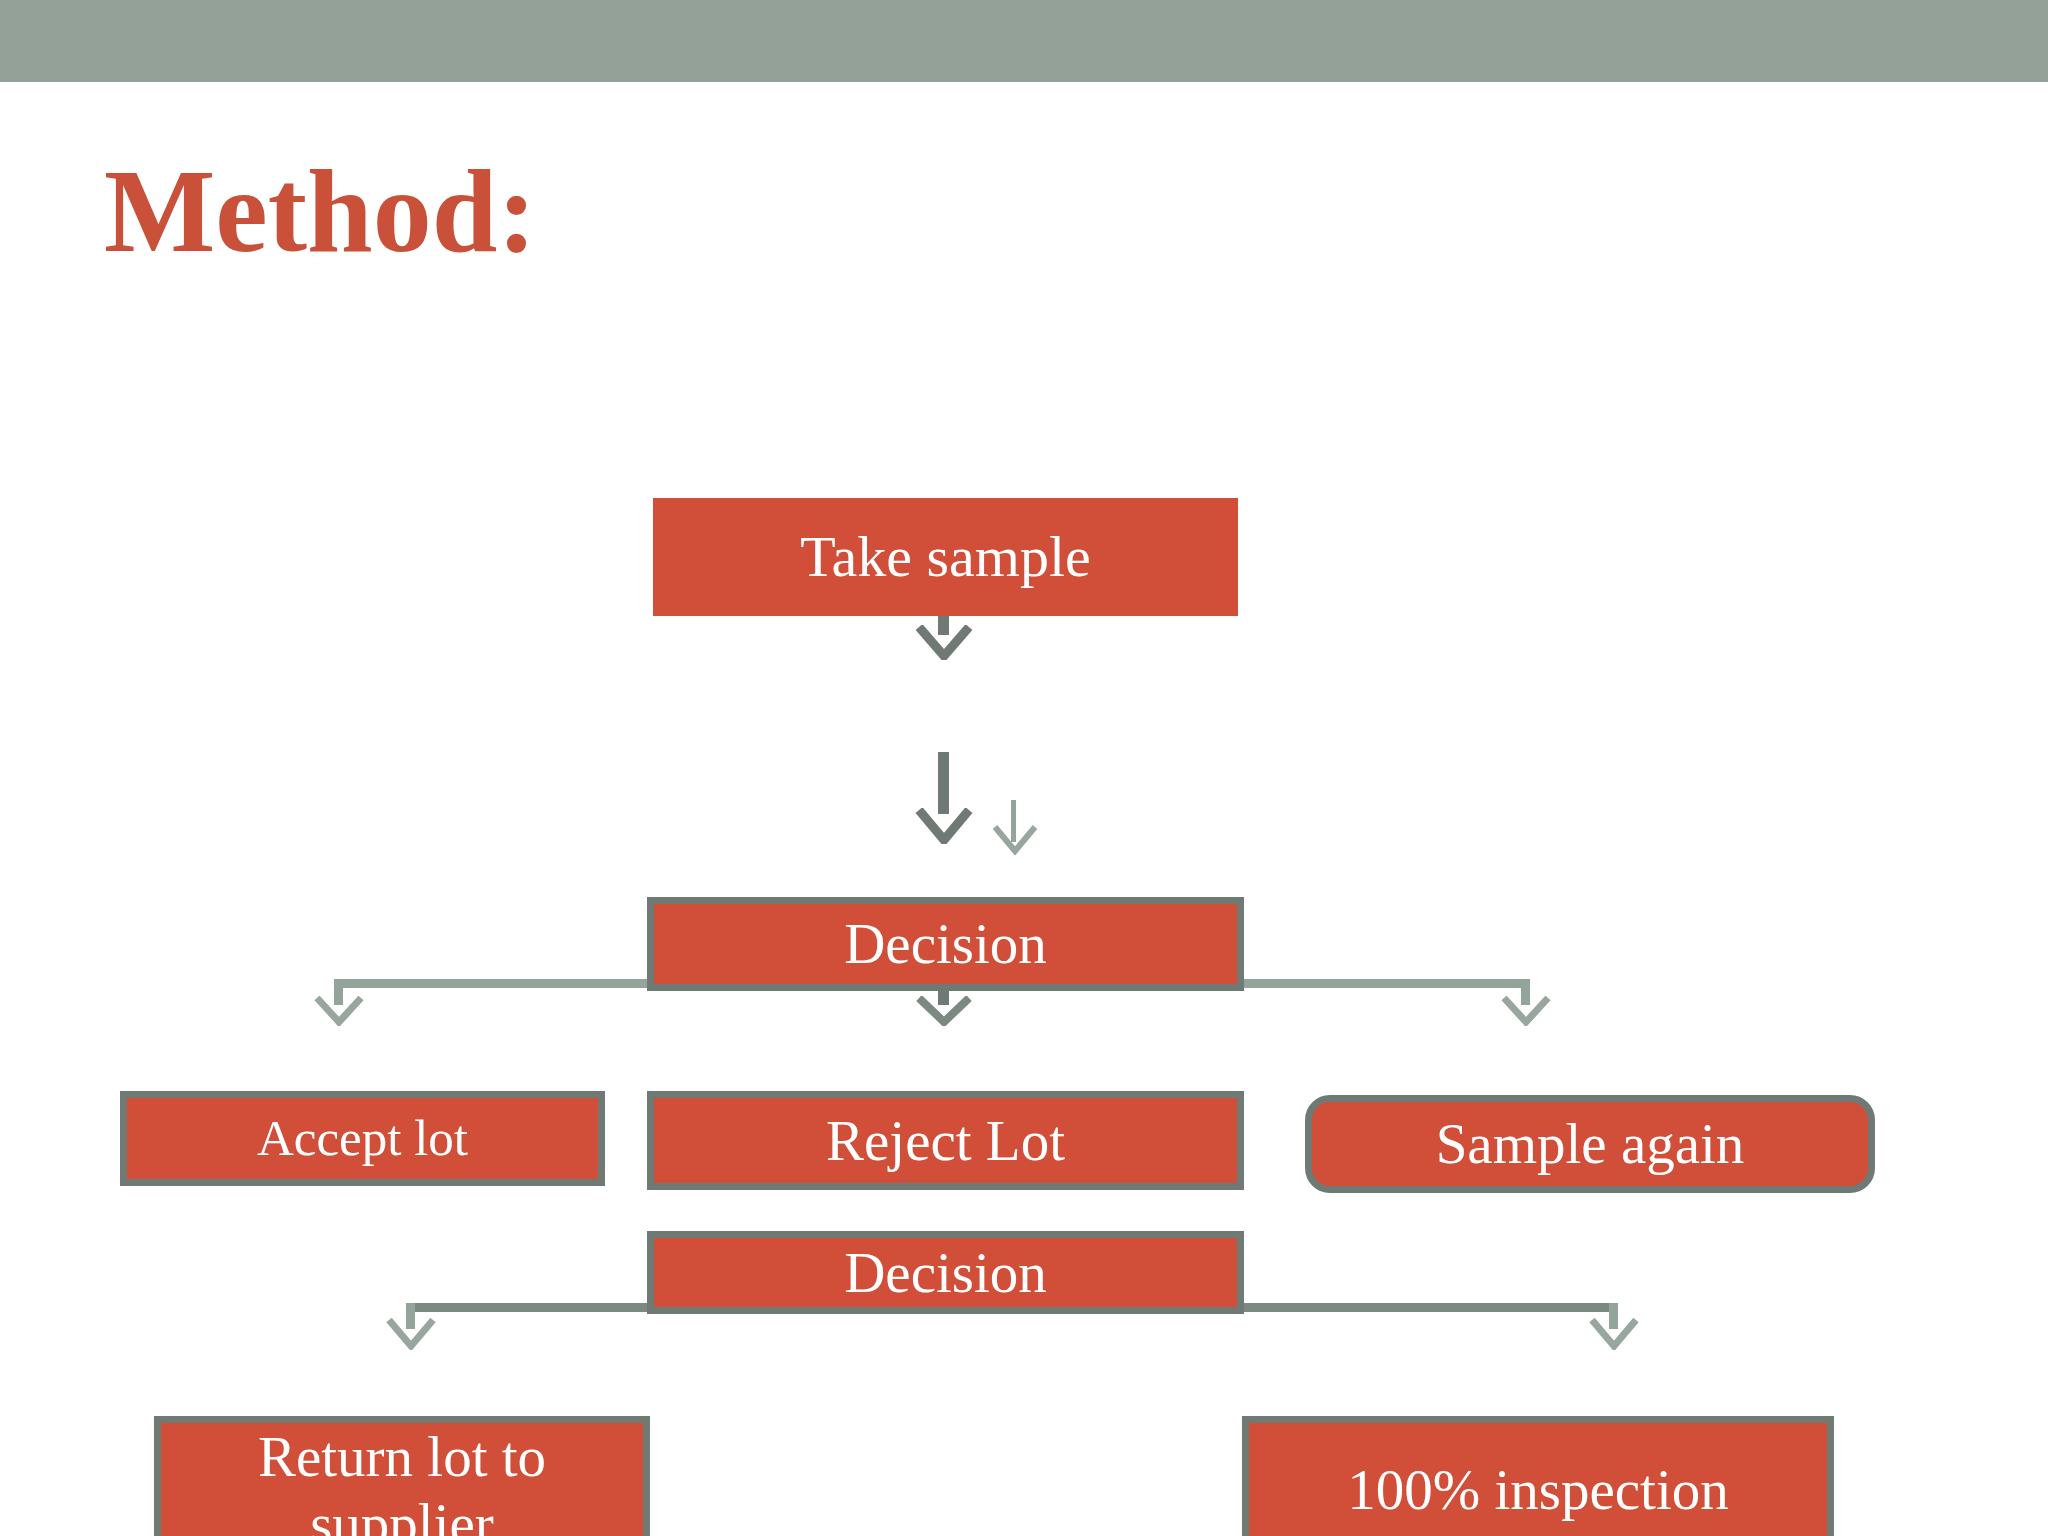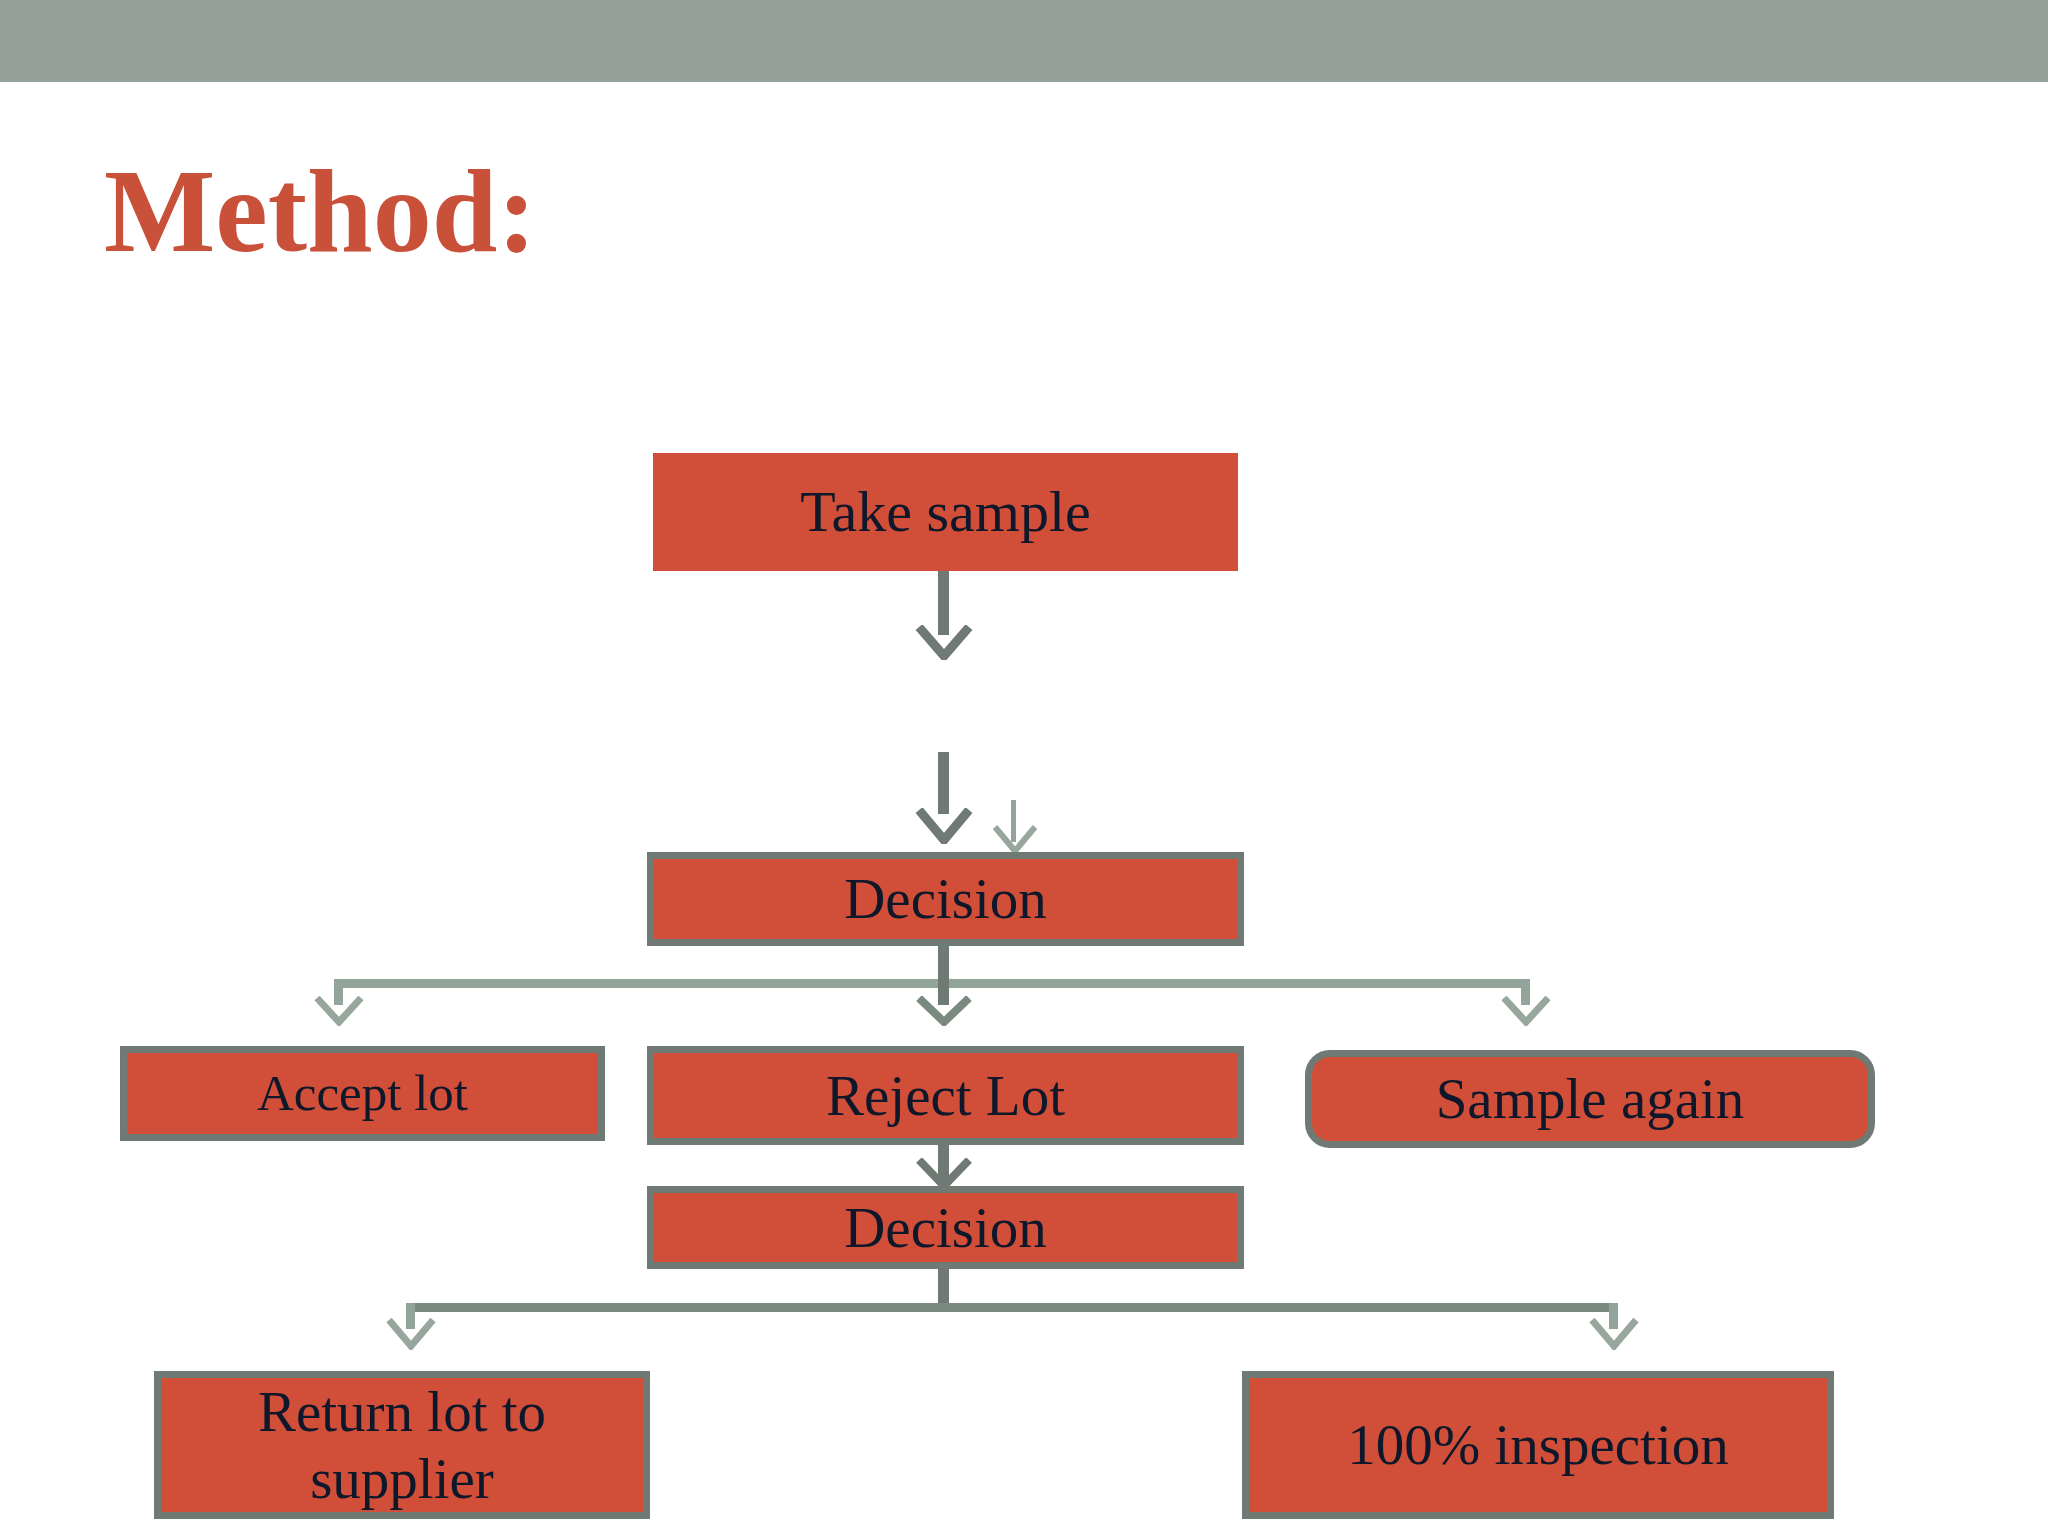--- a/index.html
+++ b/index.html
@@ -36,28 +36,29 @@
     color: #c9513a;
     font-family: "Liberation Serif", "DejaVu Serif", serif;
     font-weight: bold;
     white-space: nowrap;
     letter-spacing: 0px;
   }
   
   .node {
     position: absolute;
     background: #d14f38;
-    color: #0f172a;
+    color: #ffffff;
     font-family: "Liberation Serif", "DejaVu Serif", serif;
     display: flex;
     align-items: center;
     justify-content: center;
     text-align: center;
     box-sizing: border-box;
     line-height: 1.18;
+    margin-top: 45px;
   }
   .node.bordered {
     border: 7px solid #6e7a73;
   }
   .node.noborder {
     border: none;
   }
   
   .vline {
     position: absolute;

